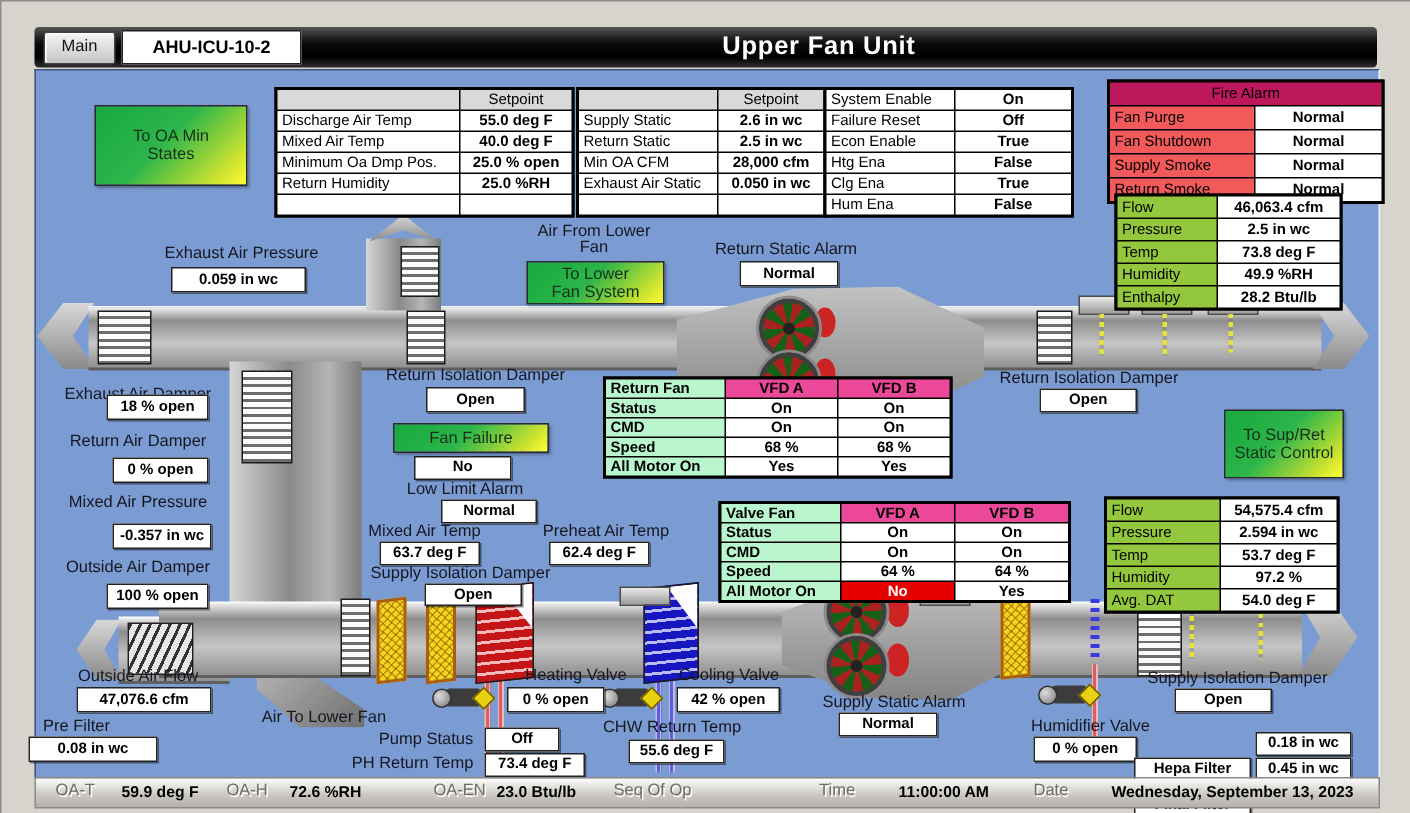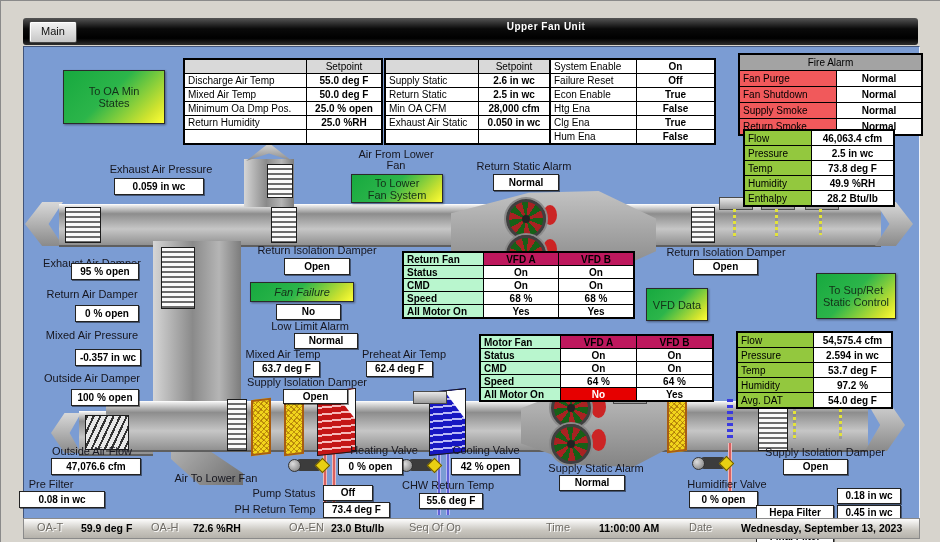--- a/index.html
+++ b/index.html
@@ -12,40 +12,40 @@
     border-radius:3px;z-index:5;}
   .mainbtn{left:28px;top:20px;width:46px;height:20px;background:linear-gradient(180deg,#f4f4f4,#c6c6c6);
     border:1px solid #444;border-radius:2px;box-shadow:inset 1px 1px 0 #fff;
     font-size:11px;color:#111;text-align:center;line-height:19px;z-index:6;cursor:pointer;}
   .unitfield{left:80px;top:19px;width:118px;height:21px;background:#fff;border:1px solid #222;
     font-size:12px;font-weight:bold;color:#000;text-align:center;line-height:21px;z-index:6;}
   .navbtn{left:207px;top:21px;width:112px;height:16px;background:linear-gradient(180deg,#f0f0f0,#b8b8b8);
     border:1px solid #333;border-radius:8px;font-size:9px;font-weight:bold;color:#111;
     text-align:center;line-height:16px;z-index:6;cursor:pointer;}
   .apptitle{left:400px;top:20px;width:290px;text-align:center;color:#fff;
-    font-size:10px;font-weight:bold;z-index:6;letter-spacing:.5px;}
+    font-size:17px;font-weight:bold;z-index:6;letter-spacing:.5px;}
   
   .panel{left:22px;top:45px;width:895px;height:471px;background:#7b9cd3;
     border:1px solid;border-color:#41547a #eef2fa #eef2fa #41547a;z-index:0;}
   
   .lbl{font-size:11px;color:#16161f;text-align:center;white-space:nowrap;z-index:3;}
   .vbox{background:#fff;border:1px solid #222;box-shadow:1px 1px 0 rgba(0,0,0,.45),inset 0 0 0 1px #fdfdfd;
     font-size:10px;font-weight:bold;color:#000;text-align:center;z-index:3;white-space:nowrap;}
   .gbtn{background:linear-gradient(135deg,#17a93f 0%,#2cb54a 45%,#cfe32f 85%,#ffff36 100%);
     border:1px solid #2a2a2a;box-shadow:1px 1px 2px rgba(0,0,0,.4);color:#143018;
     font-size:11px;text-align:center;z-index:4;cursor:pointer;display:flex;flex-direction:column;justify-content:center;}
   
   .tbl{display:grid;z-index:4;background:#000;gap:1px;border:2px solid #000;}
   .tbl .c{background:#fff;font-size:10px;color:#000;padding:1px 3px;display:flex;align-items:center;overflow:hidden;white-space:nowrap;}
   .tbl .hd{background:#d9d9d9;justify-content:center;}
   .tbl .val{justify-content:center;font-weight:bold;}
   .tbl .red{background:#f1595b;}
-  .tbl .redc{background:#a3a3a3;justify-content:center;}
+  .tbl .redc{background:#be185d;justify-content:center;}
   .tbl .grn{background:#b9f6ce;font-weight:bold;}
-  .tbl .grnc{background:#be185d;font-weight:bold;justify-content:center;}
+  .tbl .grnc{background:#ec4899;font-weight:bold;justify-content:center;}
   .tbl .lime{background:#93c83e;}
   .tbl .nocell{background:#e60000;color:#fff;}
   
   .duct-h{background:linear-gradient(180deg,#f0f0f0 0%,#8d8d8d 22%,#c6c6c6 60%,#909090 100%);
     border-top:1px solid #fafafa;border-bottom:2px solid #5f5f5f;z-index:1;}
   .duct-v{background:linear-gradient(90deg,#d6d6d6 0%,#8a8a8a 45%,#b5b5b5 75%,#7c7c7c 100%);z-index:1;}
   .chev{background:linear-gradient(180deg,#d8d8d8,#8a8a8a);z-index:1;}
   .chev-r{clip-path:polygon(0 0,55% 0,100% 50%,55% 100%,0 100%,38% 50%);}
   .chev-l{clip-path:polygon(100% 0,45% 0,0 50%,45% 100%,100% 100%,62% 50%);}
   .chev-u{clip-path:polygon(0 100%,50% 0,100% 100%,50% 58%);}
@@ -175,29 +175,30 @@
       <div class="act-knob"></div>
       <div class="act-valve"></div>
     </div>
   <div class="abs actuator" style="left:700px;top:456px;width:24px;height:12px;">
       <div class="act-knob"></div>
       <div class="act-valve"></div>
     </div>
 
   <div class="abs titlebar"></div>
   <div class="abs mainbtn">Main</div>
+  <div class="abs unitfield">AHU-ICU-10-2</div>
   <div class="abs apptitle">Upper Fan Unit</div>
 
   <div class="abs tbl" style="left:182px;top:57px;grid-template-columns:121px 74px;grid-auto-rows:13px;">
     <div class="c hd"></div>
     <div class="c hd">Setpoint</div>
     <div class="c">Discharge Air Temp</div>
     <div class="c val">55.0 deg F</div>
     <div class="c">Mixed Air Temp</div>
-    <div class="c val">50.0 deg F</div>
+    <div class="c val">40.0 deg F</div>
     <div class="c">Minimum Oa Dmp Pos.</div>
     <div class="c val">25.0 % open</div>
     <div class="c">Return Humidity</div>
     <div class="c val">25.0 %RH</div>
     <div class="c"></div>
     <div class="c val"></div>
   </div>
 
   <div class="abs tbl" style="left:383px;top:57px;grid-template-columns:92px 70px;grid-auto-rows:13px;">
     <div class="c hd"></div>
@@ -279,21 +280,21 @@
     <div class="c val">On</div>
     <div class="c grn">Speed</div>
     <div class="c val">68 %</div>
     <div class="c val">68 %</div>
     <div class="c grn">All Motor On</div>
     <div class="c val">Yes</div>
     <div class="c val">Yes</div>
   </div>
 
   <div class="abs tbl" style="left:478px;top:333px;grid-template-columns:79px 75px 75px;grid-auto-rows:12px;">
-    <div class="c grn">Motor Fan</div>
+    <div class="c grn">Valve Fan</div>
     <div class="c grnc">VFD A</div>
     <div class="c grnc">VFD B</div>
     <div class="c grn">Status</div>
     <div class="c val">On</div>
     <div class="c val">On</div>
     <div class="c grn">CMD</div>
     <div class="c val">On</div>
     <div class="c val">On</div>
     <div class="c grn">Speed</div>
     <div class="c val">64 %</div>
@@ -304,36 +305,33 @@
   </div>
 
   <div class="abs gbtn" style="left:62px;top:69px;width:100px;height:52px;">
     <span>To OA Min</span>
     <span>States</span>
   </div>
   <div class="abs gbtn" style="left:350px;top:173px;width:90px;height:27px;">
     <span>To Lower</span>
     <span>Fan System</span>
   </div>
-  <div class="abs gbtn" style="left:645px;top:287px;width:60px;height:31px;">
-    <span>VFD Data</span>
-  </div>
   <div class="abs gbtn" style="left:815px;top:272px;width:78px;height:44px;">
     <span>To Sup/Ret</span>
     <span>Static Control</span>
   </div>
-  <div class="abs gbtn" style="left:249px;top:281px;width:102px;height:18px;font-style:italic;">
+  <div class="abs gbtn" style="left:261px;top:281px;width:102px;height:18px;">
     <span>Fan Failure</span>
   </div>
 
   <div class="abs lbl" style="left:85px;top:162px;width:150px;">Exhaust Air Pressure</div>
   <div class="abs vbox" style="left:113px;top:177px;width:88px;height:15px;line-height:15px;">0.059 in wc</div>
 
   <div class="abs lbl" style="left:20px;top:245px;width:142px;margin-top:11px;">Exhaust Air Damper</div>
-  <div class="abs vbox" style="left:70px;top:262px;width:66px;height:15px;line-height:15px;">95 % open</div>
+  <div class="abs vbox" style="left:70px;top:262px;width:66px;height:15px;line-height:15px;">18 % open</div>
 
   <div class="abs lbl" style="left:22px;top:287px;width:138px;">Return Air Damper</div>
   <div class="abs vbox" style="left:74px;top:304px;width:62px;height:15px;line-height:15px;">0 % open</div>
 
   <div class="abs lbl" style="left:20px;top:328px;width:142px;">Mixed Air Pressure</div>
   <div class="abs vbox" style="left:74px;top:348px;width:64px;height:15px;line-height:15px;">-0.357 in wc</div>
 
   <div class="abs lbl" style="left:18px;top:371px;width:146px;">Outside Air Damper</div>
   <div class="abs vbox" style="left:70px;top:388px;width:66px;height:15px;line-height:15px;">100 % open</div>
 

